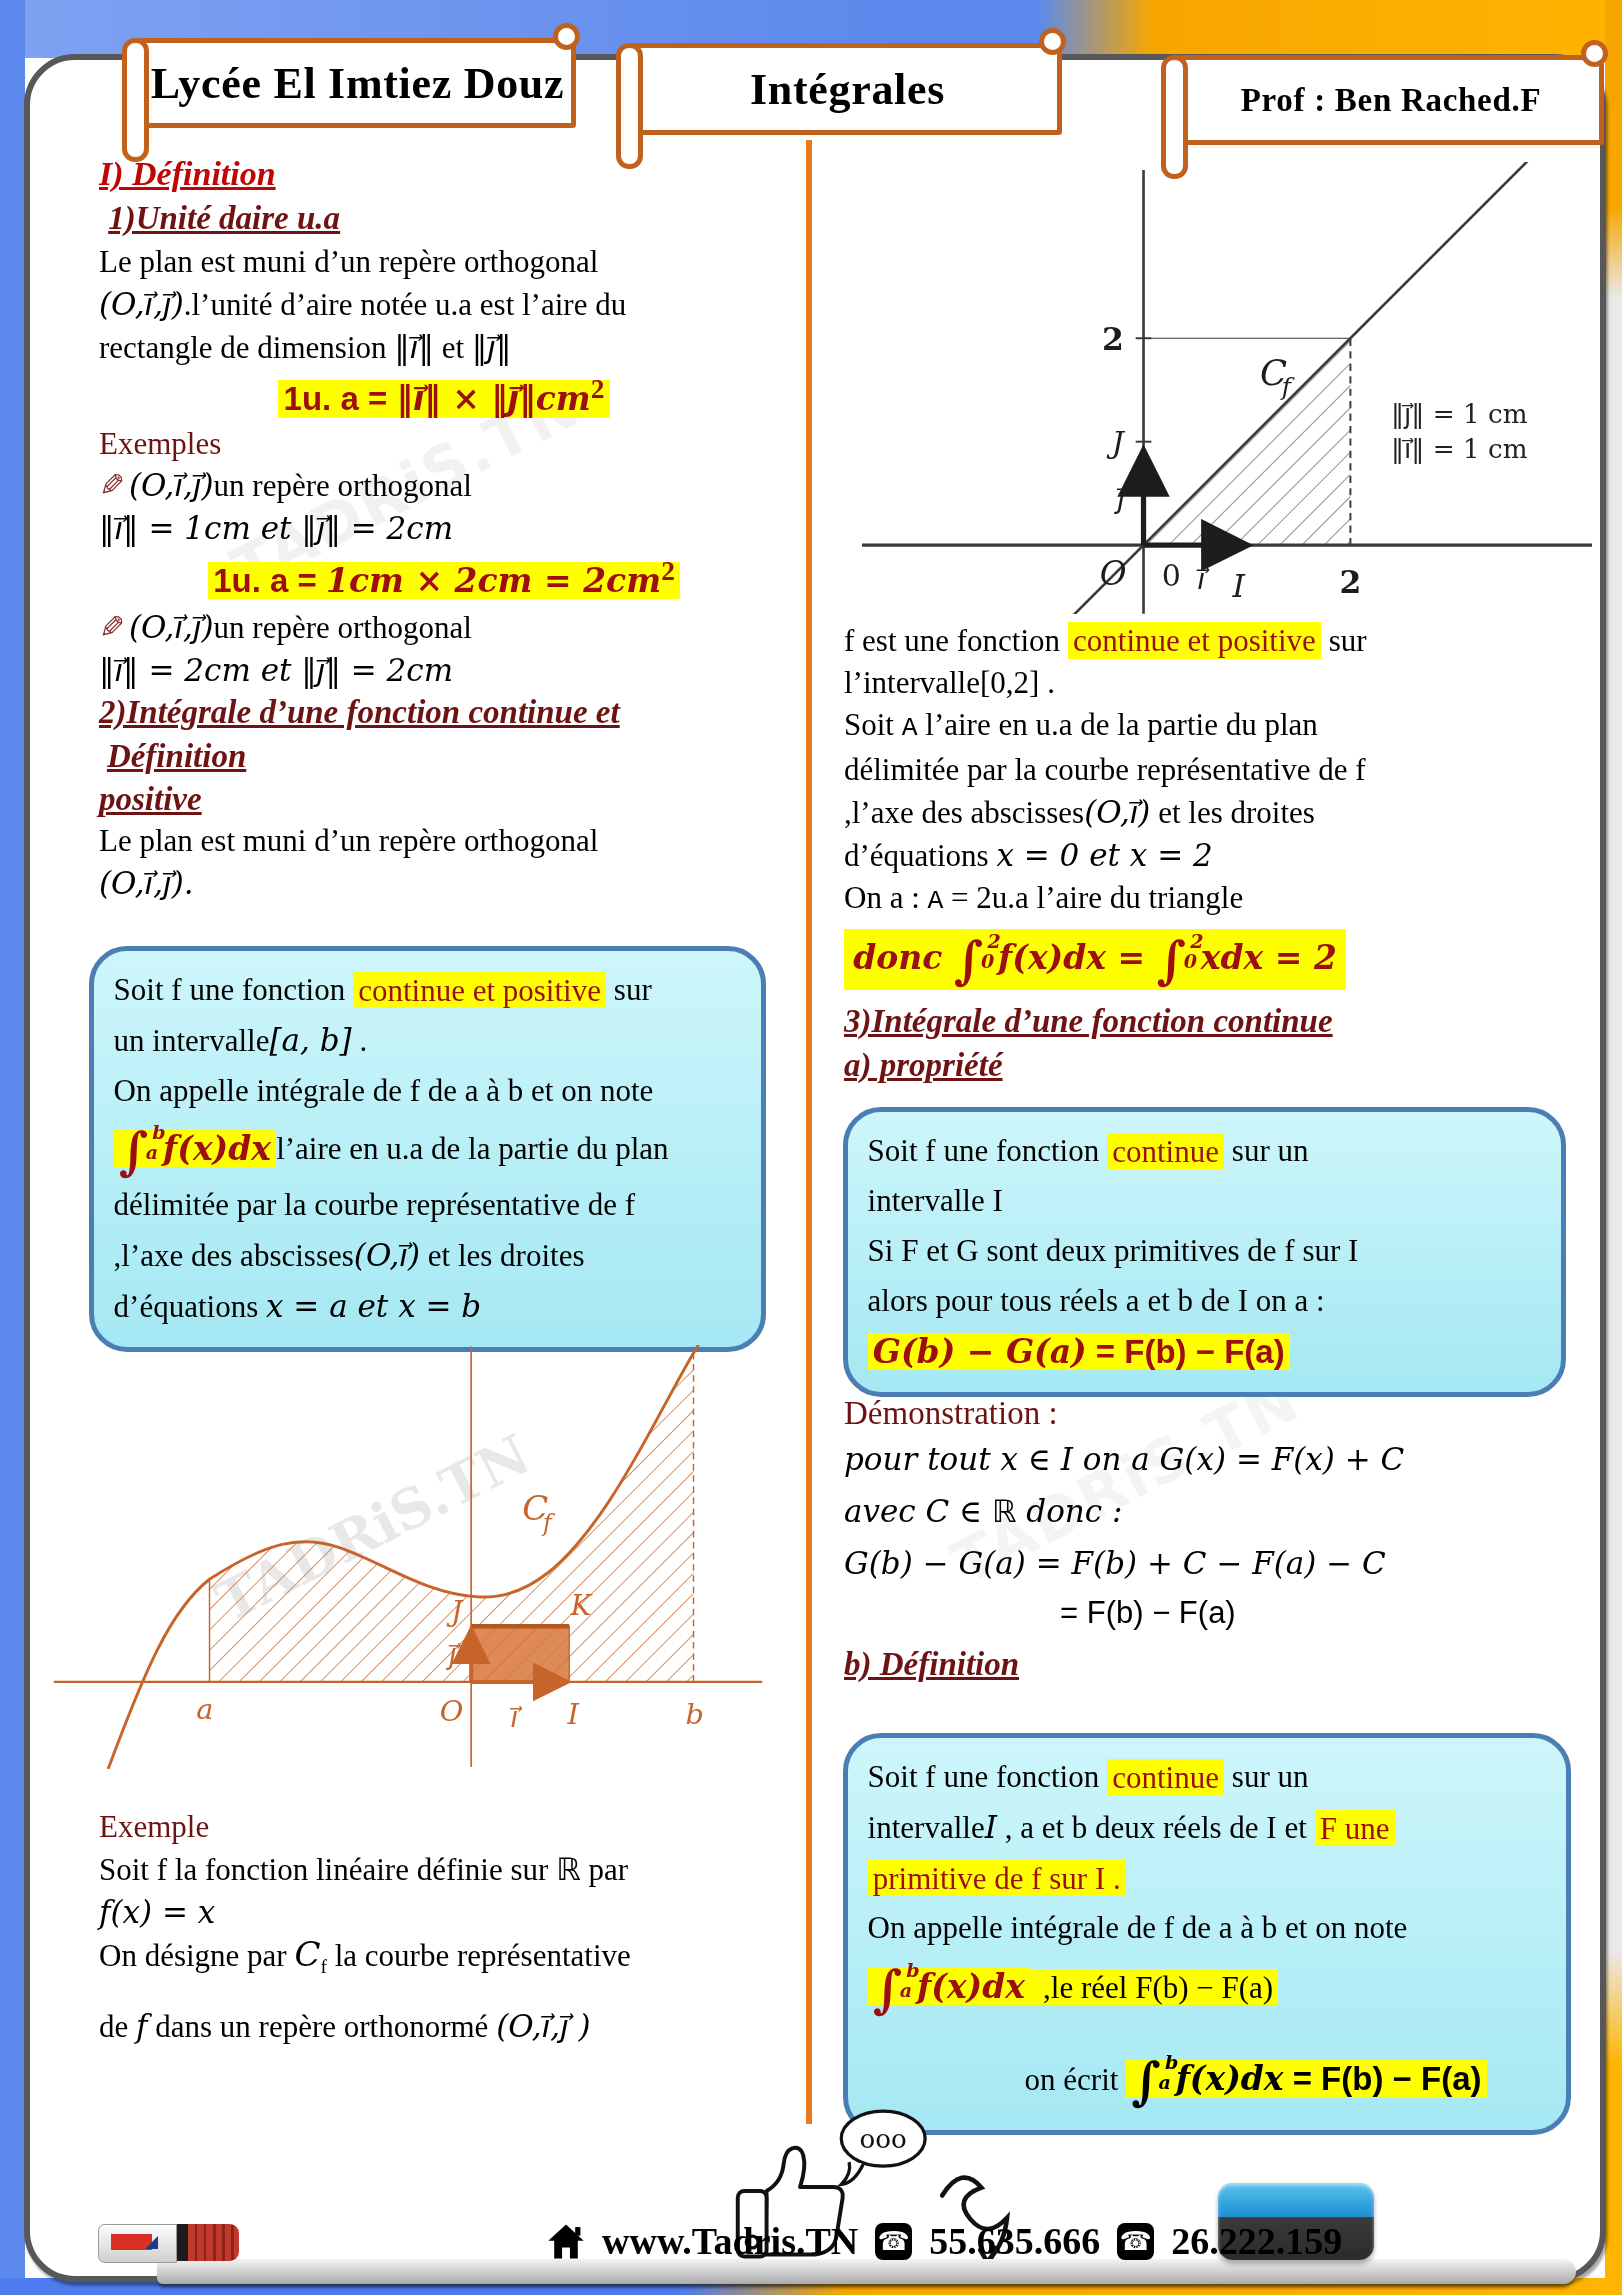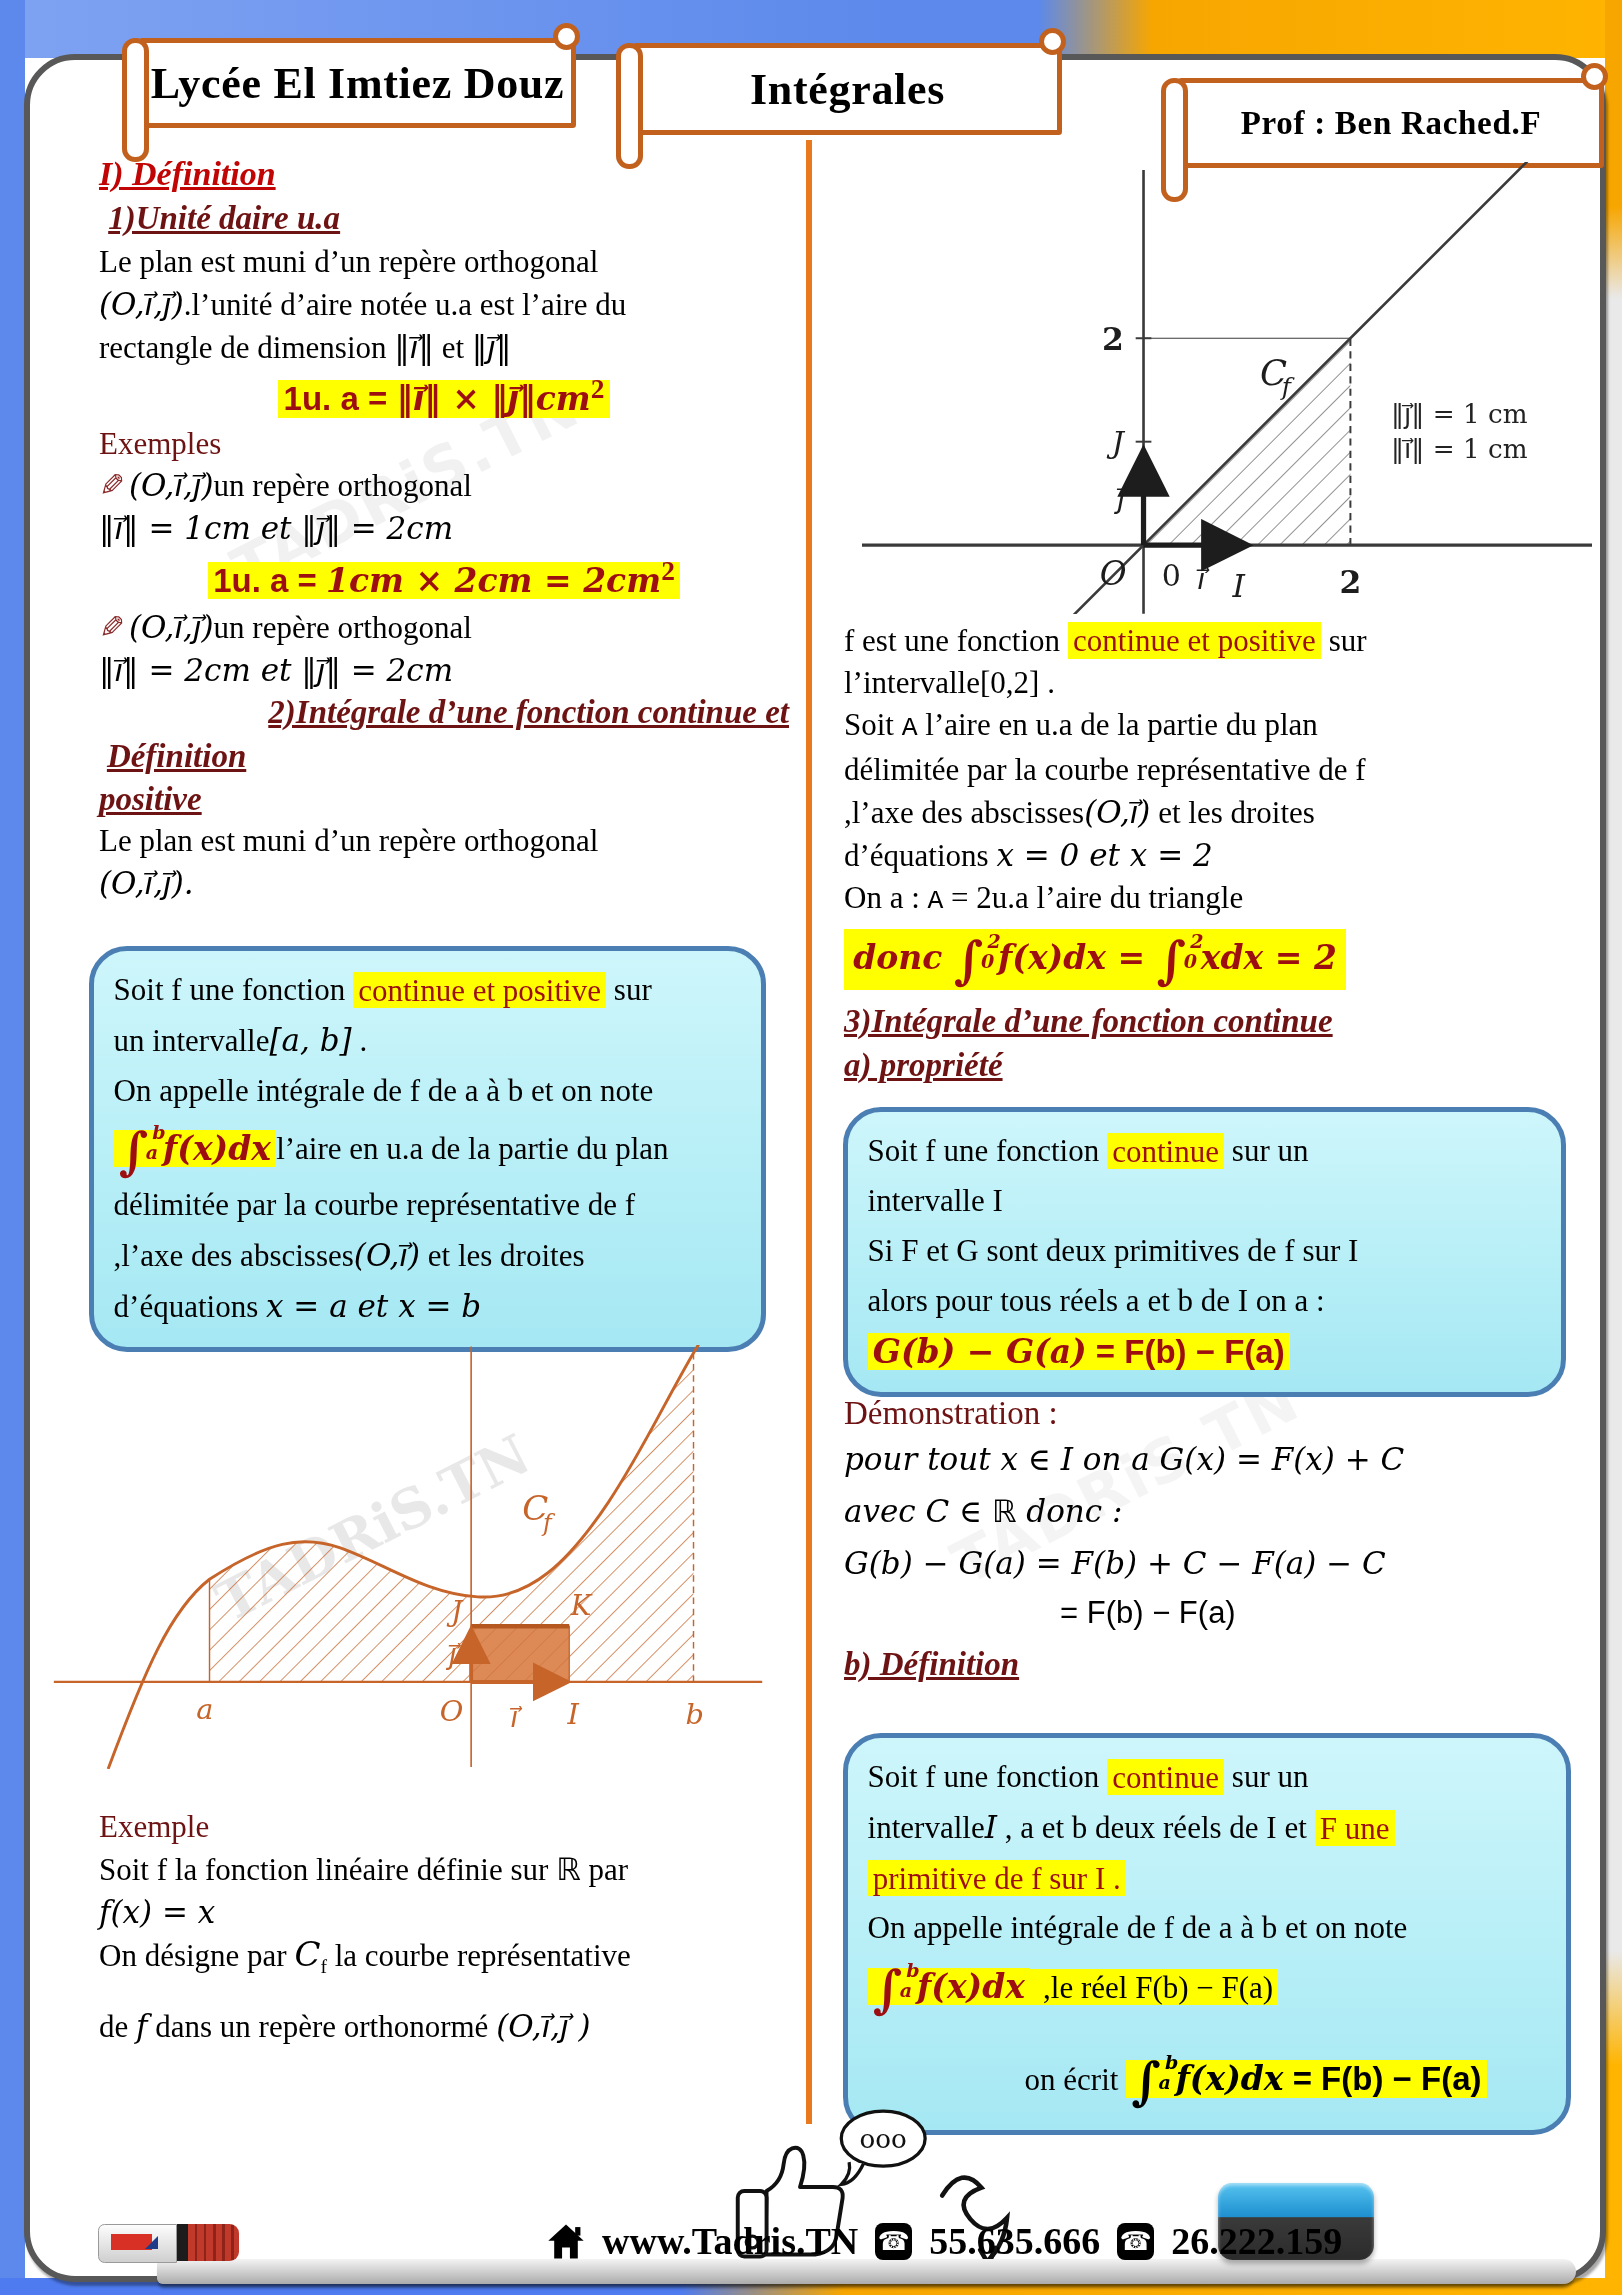--- a/index.html
+++ b/index.html
@@ -18,21 +18,21 @@
   
   .banner{position:absolute;background:#fff;border:5.2px solid #C2611E;border-radius:3.3px;
     display:flex;align-items:center;justify-content:center;font-weight:bold;}
   .banner::before{content:"";position:absolute;left:-22px;top:-5.2px;height:calc(100% + 34px);width:17px;
     background:#fff;border:5.2px solid #C2611E;border-radius:13px;}
   .banner::after{content:"";position:absolute;right:-9.2px;top:-19.6px;width:17px;height:17px;
     background:#fff;border:5.2px solid #C2611E;border-radius:50%;}
   .banner .blabel{font-size:44px;letter-spacing:0.7px;}
   .bn1{left:139px;top:38px;width:427px;height:80px;}
   .bn2{left:633px;top:43px;width:419px;height:82px;}
-  .bn3{left:1178px;top:78px;width:416px;height:80px;}
+  .bn3{left:1178px;top:55px;width:416px;height:80px;}
   
   .divider{position:absolute;left:806px;top:140px;width:5.9px;height:1984px;background:#E8791D;}
   
   .ln{font-size:31px;line-height:42px;}
   .m{font-family:"DejaVu Serif","DejaVu Sans",serif;font-style:italic;}
   .mu{font-family:Liberation Sans, sans-serif;}
   .ds{font-family:"DejaVu Sans",sans-serif;}
   .mono{font-family:"Liberation Mono","DejaVu Sans Mono",monospace;font-size:.85em;}
   .hd{font-style:italic;font-weight:bold;text-decoration:underline;text-decoration-thickness:2.6px;}
   .red1{color:#C00504;}
@@ -117,21 +117,21 @@
     <span class="yl fm dr"><span class="mu">1u. a = </span><span class="m">‖ı⃗‖ × ‖ȷ⃗‖cm</span><sup>2</sup></span>
   </div>
   <div class="maroon" style="font-size:31px;line-height:41px;">Exemples</div>
   <div class="ln"><span class="pen">✎</span><span class="m">(O,ı⃗,ȷ⃗)</span><span>un repère orthogonal</span></div>
   <div class="ln m">‖ı⃗‖ = 1cm et ‖ȷ⃗‖ = 2cm</div>
   <div class="ctr" style="margin:5.2px 0 6.5px 0;">
     <span class="yl fm dr"><span class="mu">1u. a = </span><span class="m">1cm × 2cm = 2cm</span><sup>2</sup></span>
   </div>
   <div class="ln"><span class="pen">✎</span><span class="m">(O,ı⃗,ȷ⃗)</span><span>un repère orthogonal</span></div>
   <div class="ln m">‖ı⃗‖ = 2cm et ‖ȷ⃗‖ = 2cm</div>
-  <div class="hd maroon" style="font-size:33px;line-height:43px;text-align:right;"><span>2)Intégrale d’une fonction continue et</span></div>
+  <div class="hd maroon" style="font-size:33px;line-height:43px;"><span>2)Intégrale d’une fonction continue et</span></div>
   <div class="hd maroon" style="font-size:33px;line-height:44px;padding-left:7.9px;">Définition</div>
   <div class="hd maroon" style="font-size:33px;line-height:42px;">positive</div>
   <div class="ln">Le plan est muni d’un repère orthogonal</div>
   <div class="ln m">(O,ı⃗,ȷ⃗).</div>
 </div>
 
 <div class="cyan" style="left:89px;top:946px;width:667px;">
   <div class="inner">
     <div class="ln"><span>Soit f une fonction </span><span class="yl dr">continue et positive</span><span> sur</span></div>
     <div class="ln"><span>un intervalle</span><span class="m">[a, b]</span><span> .</span></div>

